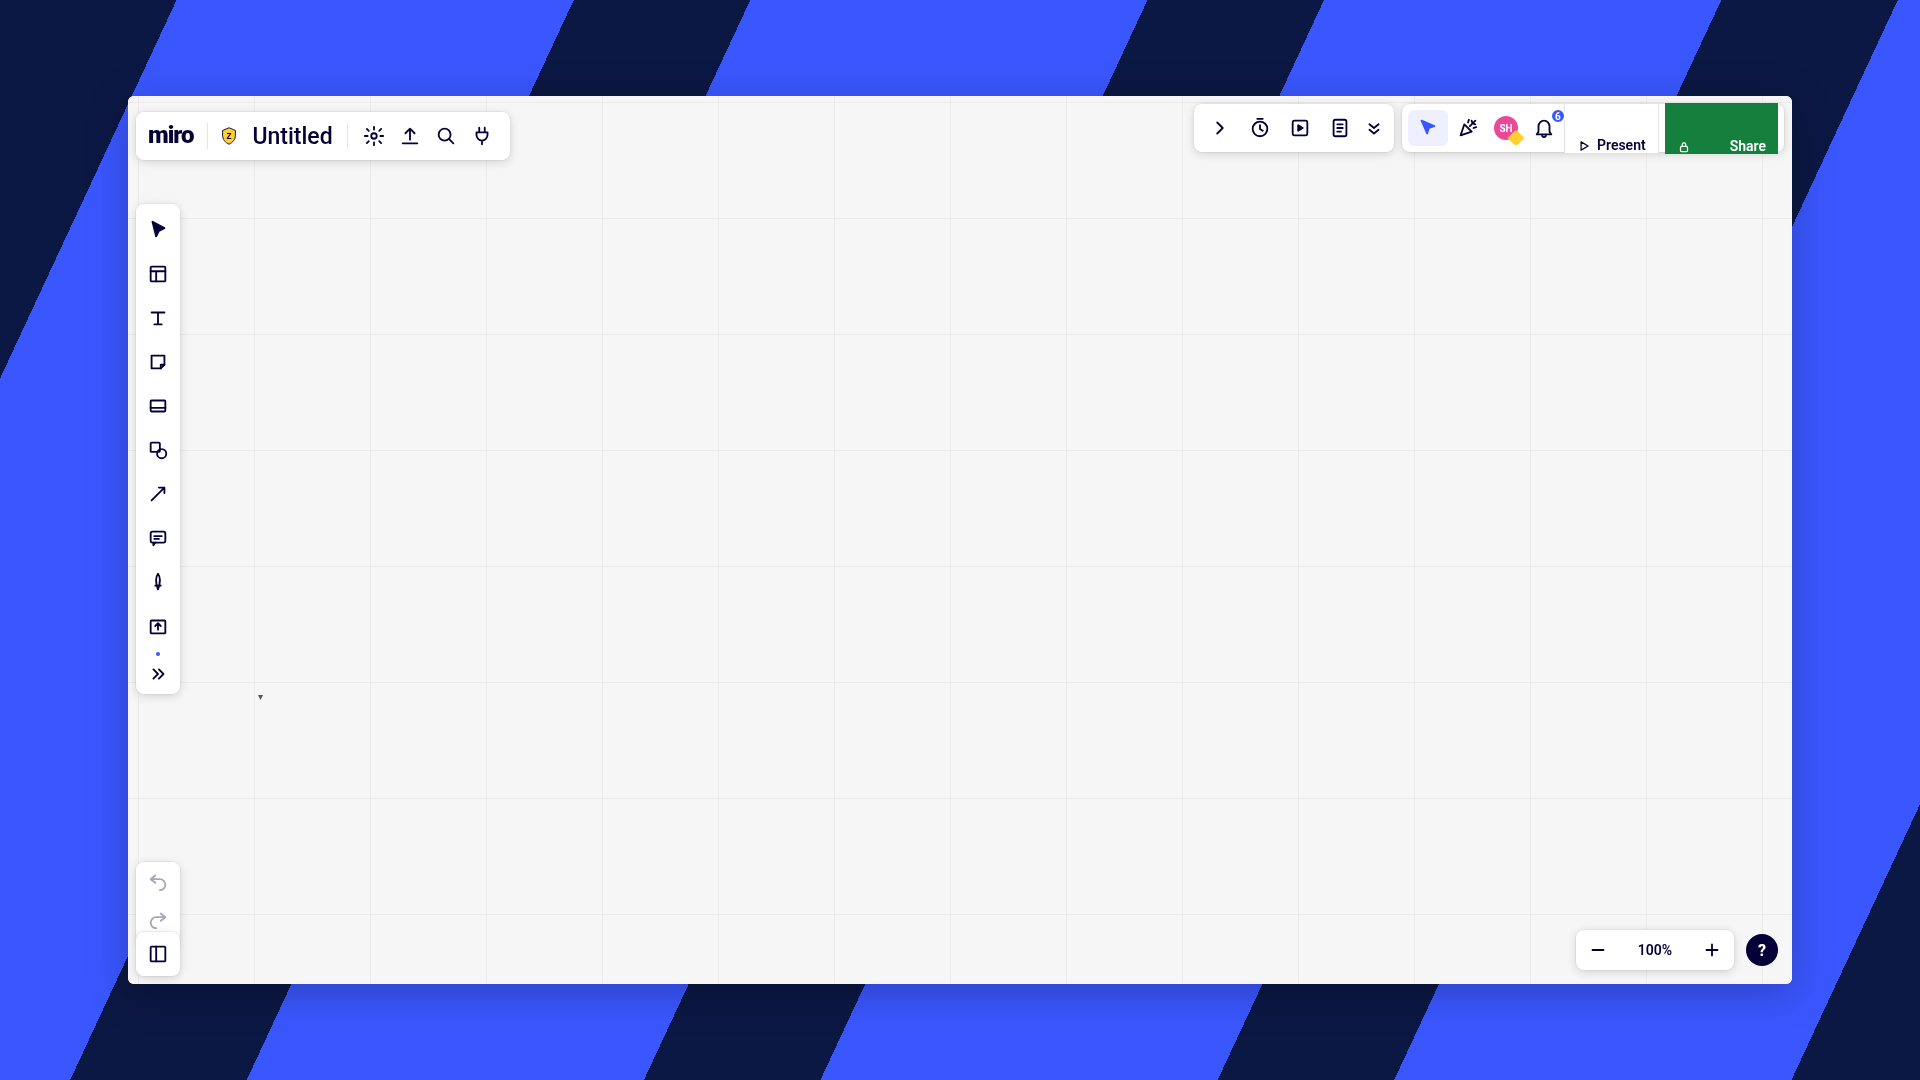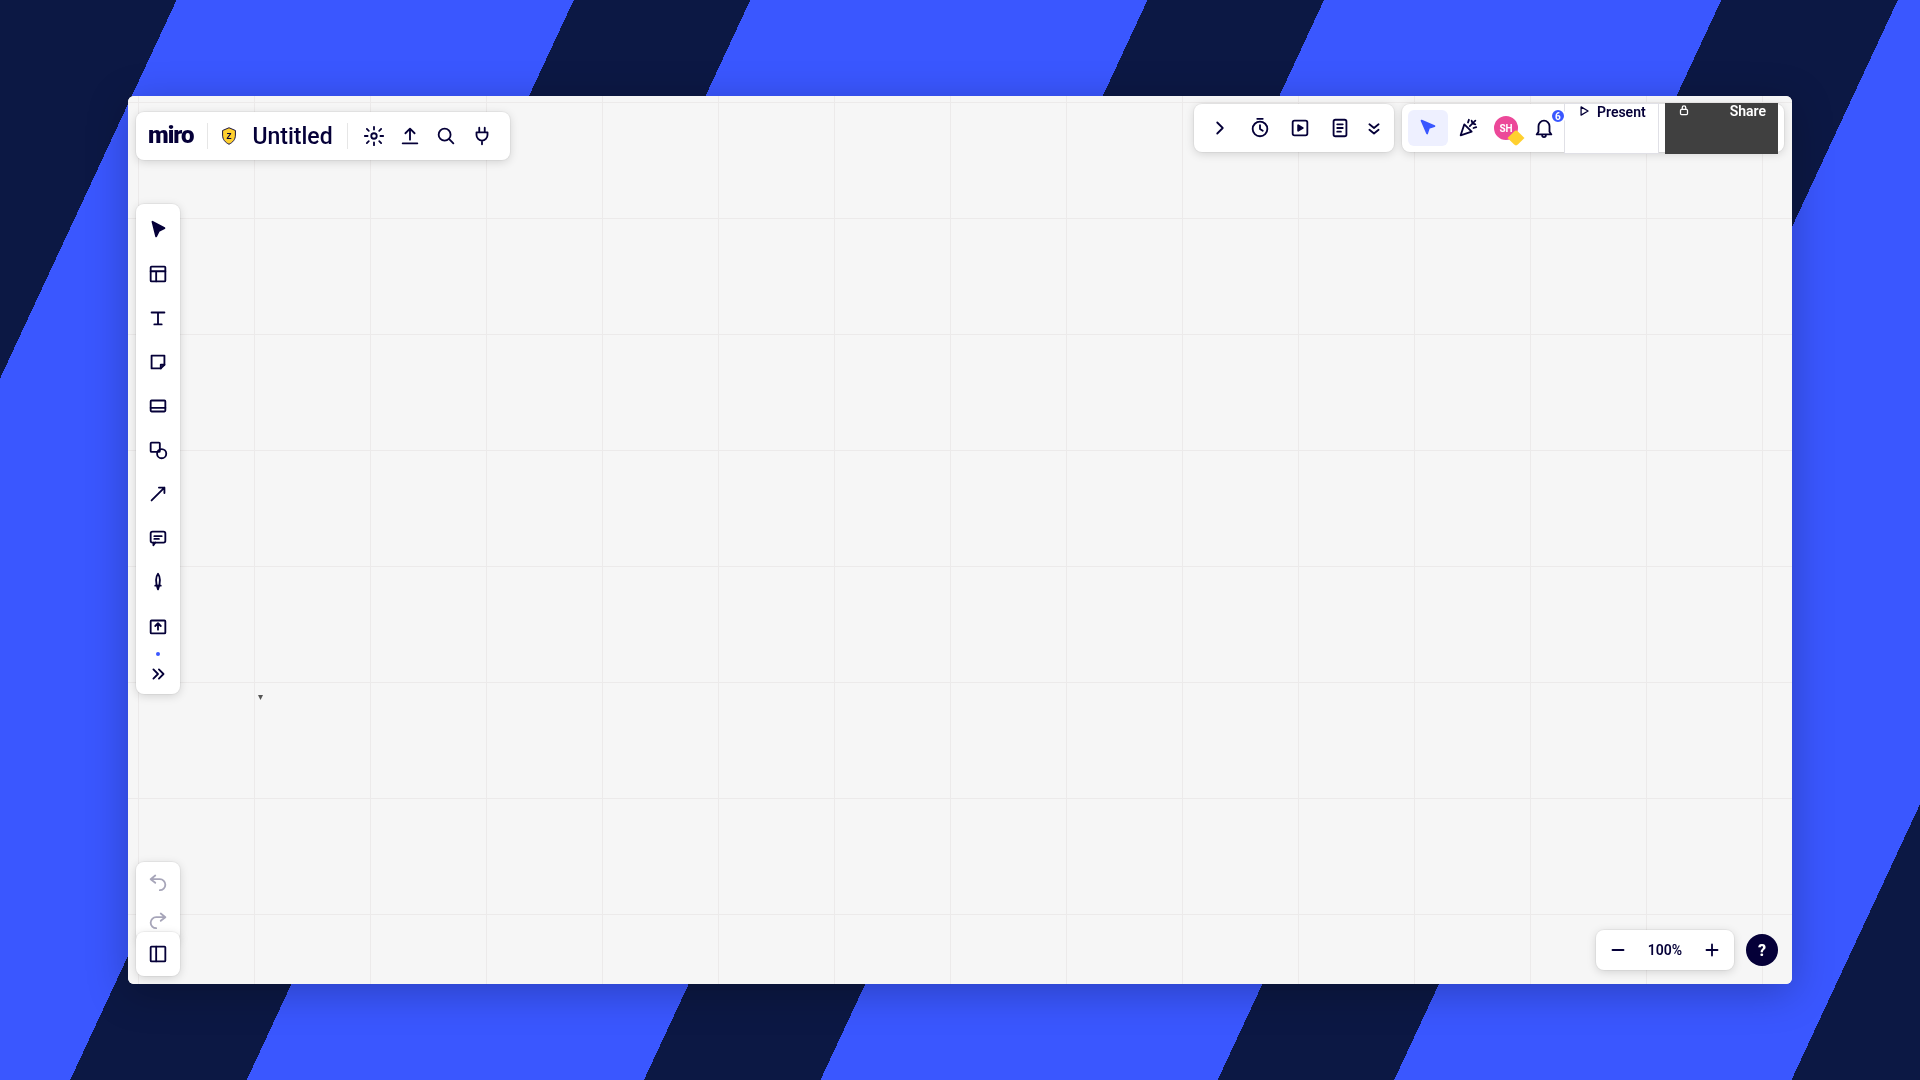--- a/index.html
+++ b/index.html
@@ -96,25 +96,25 @@
 .bell { position:relative; }
 .badge {
   position:absolute; top:-2px; right:-2px;
   min-width:16px; height:16px; border-radius:8px;
   background:#3a57ff; color:#fff; font-size:10px; font-weight:700;
   display:flex; align-items:center; justify-content:center;
   border:2px solid #fff;
 }
 
 .btn {
-  height:51px; border-radius:0; display:flex; align-items:flex-start; gap:6px;
+  height:51px; border-radius:0; display:flex; align-items:flex-end; gap:6px;
   padding:0 12px; font-size:14px; font-weight:600; cursor:pointer;
 }
 .btn-outline { background:#fff; color:#050038; border:1px solid #e0e0e6; }
-.btn-primary { background:#404040; color:#fff;gap:39px; }
+.btn-primary { background:#15803d; color:#fff;gap:39px; }
 .btn svg { width:14px; height:14px; stroke:currentColor; stroke-width:2.2; fill:none; stroke-linecap:round; stroke-linejoin:round;}
 
 
 .vt {
   position:absolute; left:8px; top:108px;
   width:44px; padding:6px 0;
   flex-direction:column; gap:4px;
 }
 .vt .iconbtn { width:40px; height:40px; }
 .vt .dot { width:4px; height:4px; border-radius:50%; background:#3a57ff; margin:2px auto 0; }
@@ -132,21 +132,21 @@
 .bl {
   position:absolute; left:8px; bottom:8px;
   width:44px; height:44px; justify-content:center;
 }
 
 
 .br {
   position:absolute; right:14px; bottom:14px;
   display:flex; align-items:center; gap:12px;
 }
-.zoom { height:40px; padding:0 4px; gap:6px; }
+.zoom { height:40px; padding:0 4px; gap:16px; }
 .zoom .iconbtn { width:36px; height:36px; }
 .zoom .pct { font-size:14px; font-weight:600; color:#050038; padding:0 6px; min-width:46px; text-align:center;}
 .help {
   width:32px; height:32px; border-radius:50%;
   background:#050038; color:#fff; font-weight:800; font-size:16px;
   display:flex; align-items:center; justify-content:center; cursor:pointer;
 }
 
 
 .speck { position:absolute; left:130px; top:595px; font-size:10px; color:#555; user-select:none;}

